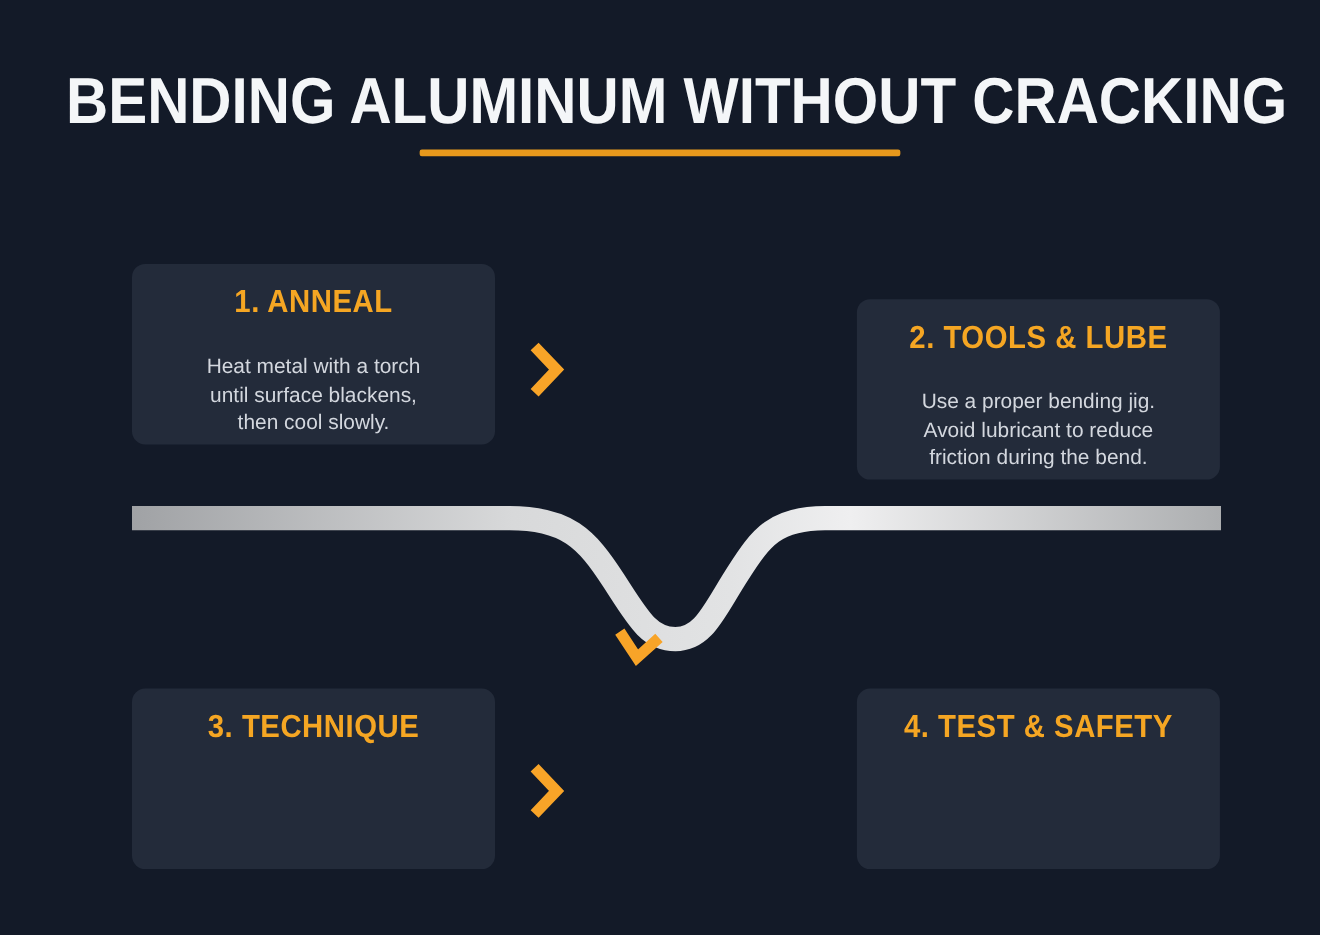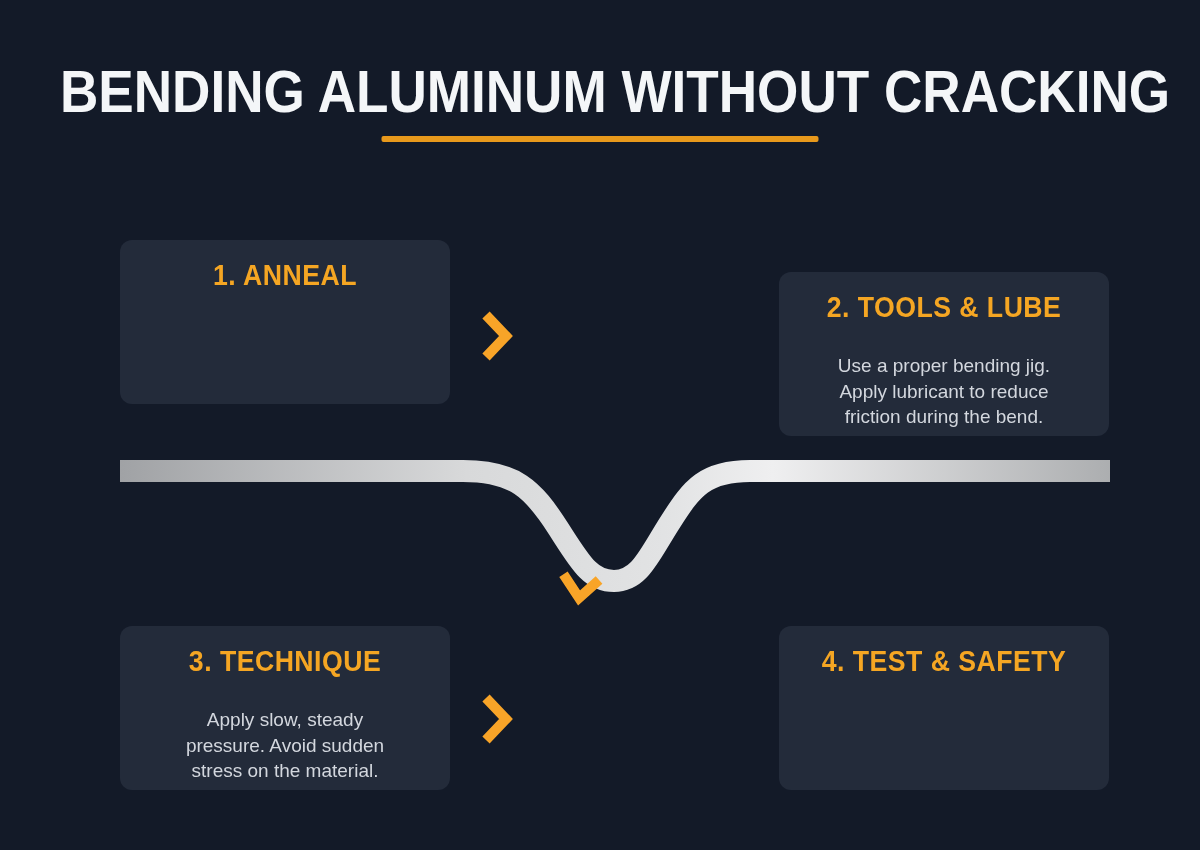--- a/index.html
+++ b/index.html
@@ -75,26 +75,29 @@
 </head>
 <body>
 
 <div class="stage">
 
   <div class="title">BENDING ALUMINUM WITHOUT CRACKING</div>
   <div class="title-underline"></div>
 
   <div class="card card-1">
     <div class="card-heading">1. ANNEAL</div>
+    <div class="card-body">Heat metal with a torch
+until surface blackens,
+then cool slowly.</div>
   </div>
 
   <div class="card card-2">
     <div class="card-heading">2. TOOLS &amp; LUBE</div>
     <div class="card-body">Use a proper bending jig.
-Apply lubricant to reduce
+Avoid lubricant to reduce
 friction during the bend.</div>
   </div>
 
   <svg class="chevron-right-1" width="34" height="52" viewBox="0 0 34 52">
     <polyline points="6,5 26,26 6,47" fill="none" stroke="#F8A428" stroke-width="10" stroke-linejoin="miter" stroke-linecap="butt"></polyline>
   </svg>
 
   <svg class="band-svg" width="1200" height="180" viewBox="0 0 1200 180">
     <defs>
       <linearGradient id="metalGrad" gradientUnits="userSpaceOnUse" x1="120" y1="0" x2="1110" y2="0">
@@ -112,23 +115,20 @@
              C 692 48, 705 31, 750 31
              H 1110" fill="none" stroke="url(#metalGrad)" stroke-width="22" stroke-linecap="butt"></path>
   </svg>
 
   <svg class="chevron-down" width="46" height="36" viewBox="0 0 46 36">
     <polyline points="5,5 23,27 41,7" fill="none" stroke="#F8A428" stroke-width="10" stroke-linejoin="miter" stroke-linecap="butt"></polyline>
   </svg>
 
   <div class="card card-3">
     <div class="card-heading">3. TECHNIQUE</div>
-    <div class="card-body">Apply slow, steady
-pressure. Avoid sudden
-stress on the material.</div>
   </div>
 
   <div class="card card-4">
     <div class="card-heading">4. TEST &amp; SAFETY</div>
   </div>
 
   <svg class="chevron-right-2" width="34" height="52" viewBox="0 0 34 52">
     <polyline points="6,5 26,26 6,47" fill="none" stroke="#F8A428" stroke-width="10" stroke-linejoin="miter" stroke-linecap="butt"></polyline>
   </svg>
 

